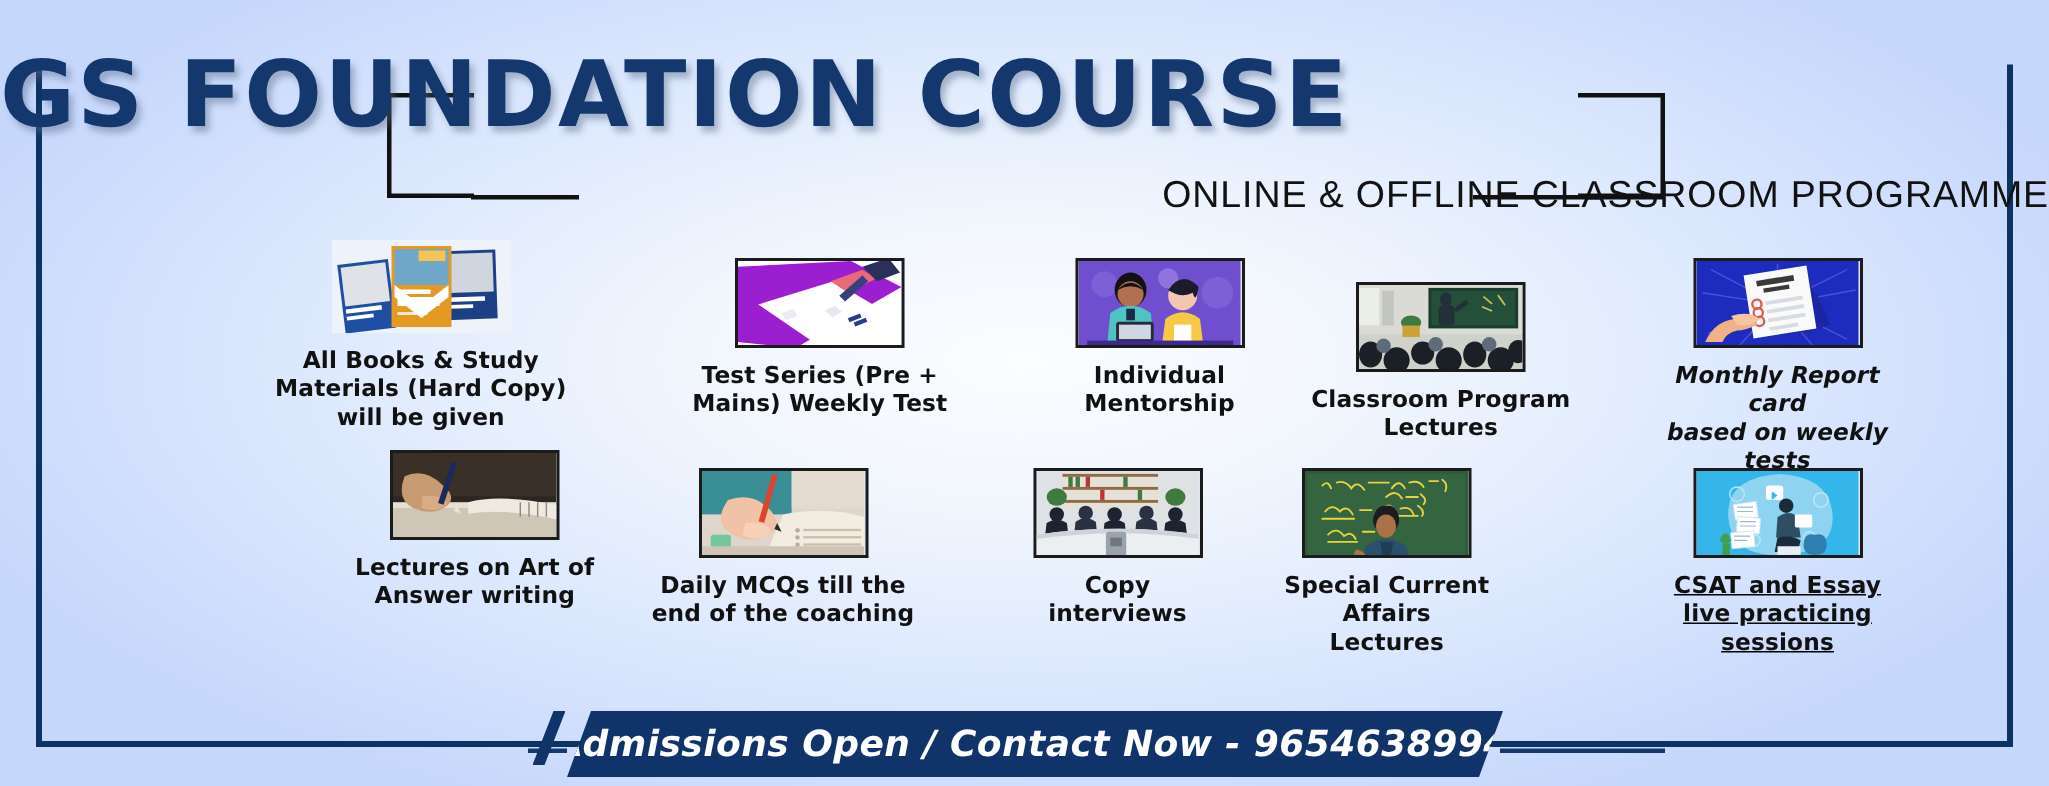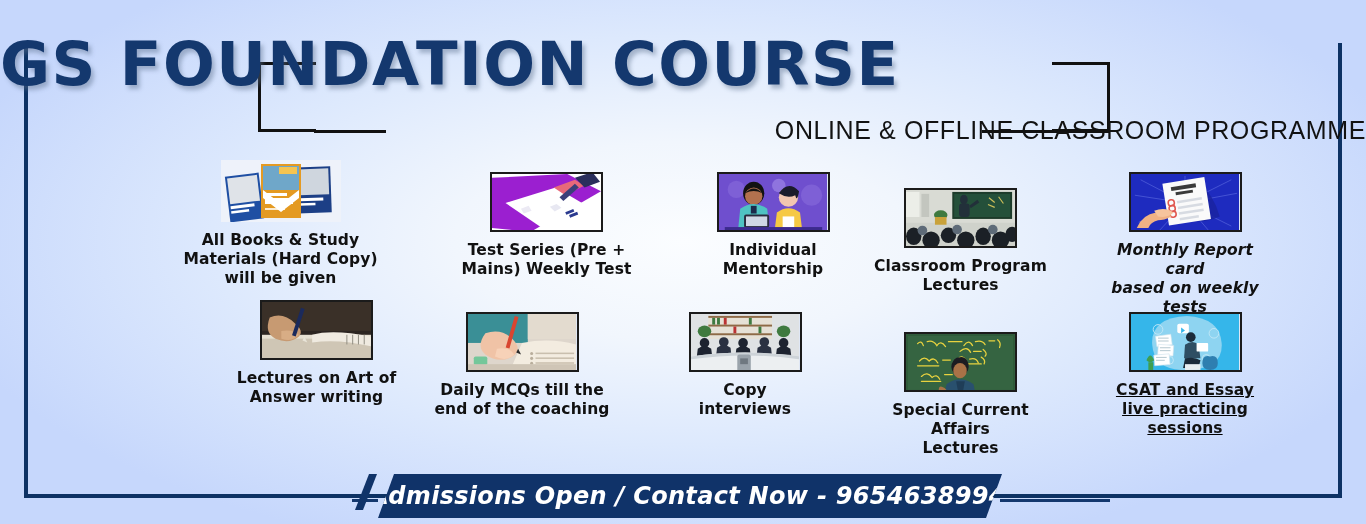--- a/index.html
+++ b/index.html
@@ -372,21 +372,21 @@
             <path d="M0 44 q56 -8 113 0 v16 h-113 z" fill="#eceff1"></path>
             <path d="M0 44 q56 -8 113 0 v3 q-56 -8 -113 0 z" fill="#cdd3d8"></path>
             <rect x="48" y="42" width="14" height="18" rx="2" fill="#9aa3ab"></rect>
             <rect x="51" y="46" width="8" height="6" fill="#6f7880"></rect>
           </svg>
         </div>
         <div class="cap">Copy
 interviews</div>
       </div>
 
-      <div class="cell" style="left:820px; top:12px; width:185px;margin-top:20px;">
+      <div class="cell" style="left:784px; top:12px; width:185px;">
         <div class="thumb" style="width:113px;height:60px;">
           <svg class="art" viewBox="0 0 113 60" preserveAspectRatio="none">
             <rect width="113" height="60" fill="#2f5b3a"></rect>
             <rect x="2" y="2" width="109" height="56" fill="#356441"></rect>
             <g stroke="#e8d23f" stroke-width="1.3" fill="none" stroke-linecap="round">
               <path d="M12 10 q4 -4 6 2 M22 8 q6 -2 10 4 q4 -6 9 1 M44 8 h14 M60 12 q5 -7 9 0 M72 8 q7 -2 10 3 M86 7 h6 M95 6 q4 3 2 8"></path>
               <path d="M56 18 q7 -6 11 1 M70 18 h8 M80 16 q5 4 2 7"></path>
               <path d="M14 28 q5 -6 10 0 q5 -5 9 2 M38 27 h8 M54 26 q4 -5 8 1 M66 26 q7 -2 9 4 M78 24 q5 3 3 7"></path>
               <path d="M16 44 q6 -6 11 1 q5 -4 8 2 M40 42 h8"></path>
               <path d="M12 33 h22 M16 49 h20 M56 31 h22"></path>

